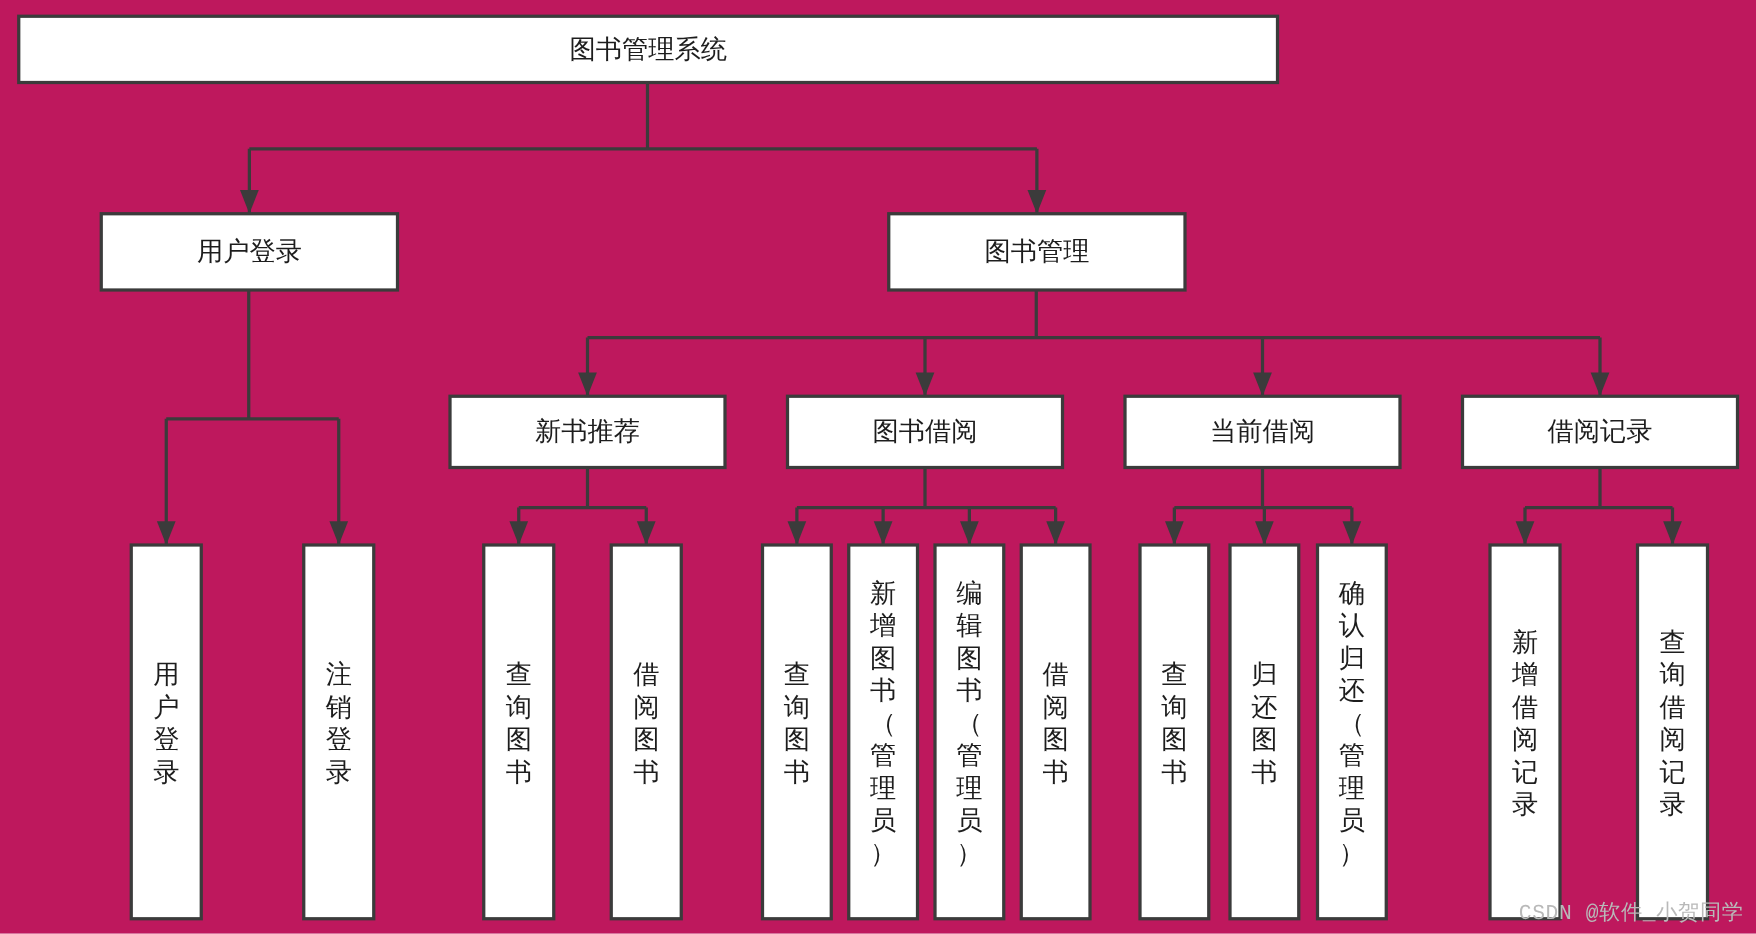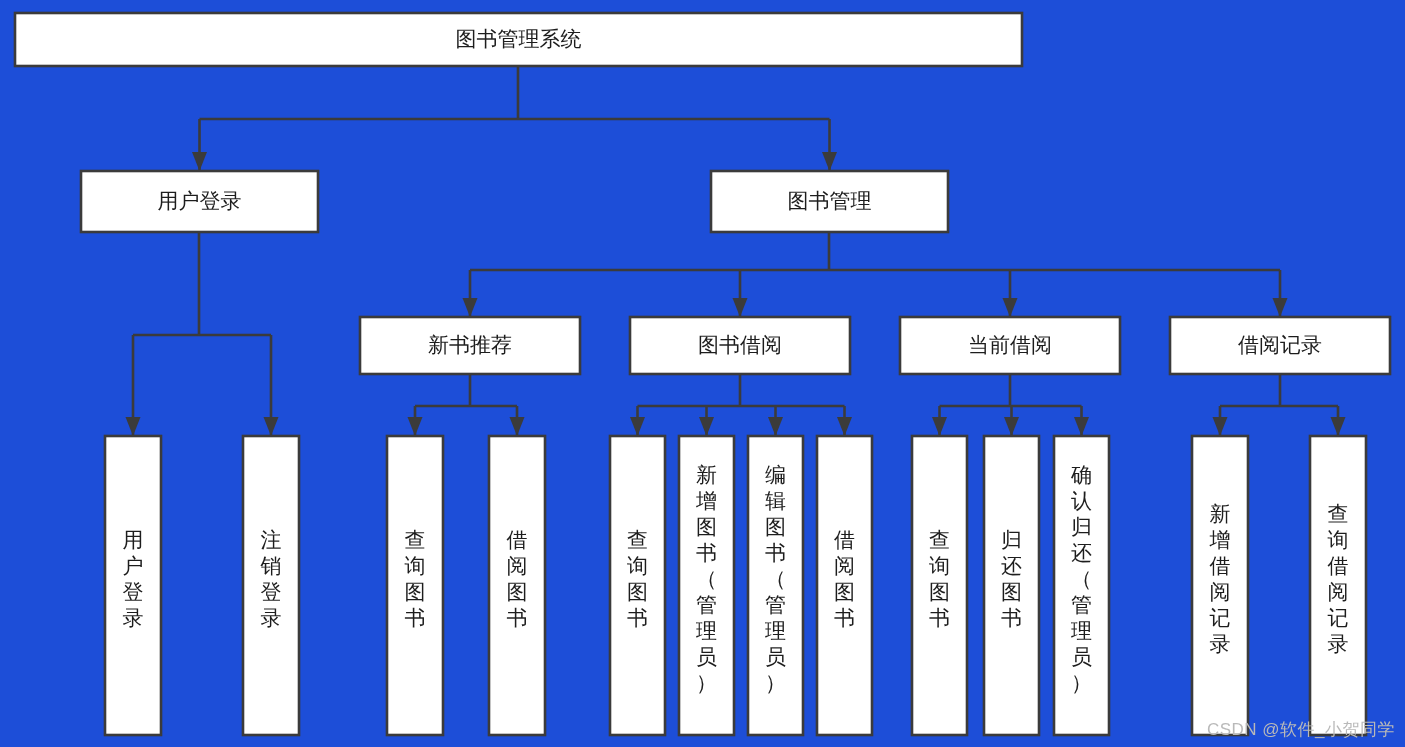--- a/index.html
+++ b/index.html
@@ -8,21 +8,21 @@
     padding: 0;
     background: #ffffff;
   }
   body {
     font-family: "Liberation Sans", "DejaVu Sans", sans-serif;
   }
   #diagram-root {
     position: relative;
     width: 1405px;
     height: 747px;
-    background: #1d4ed8;
+    background: #be185d;
     overflow: hidden;
   }
   svg.diagram-canvas {
     position: absolute;
     left: 0;
     top: 0;
     width: 1405px;
     height: 747px;
     display: block;
   }
@@ -51,21 +51,21 @@
   .node-label-v {
     font-family: "Liberation Sans", "DejaVu Sans", sans-serif;
     font-size: 21px;
     fill: #1d1d1d;
     text-anchor: middle;
   }
   .watermark-text {
     position: absolute;
     right: 10px;
     bottom: 6px;
-    font-family: Liberation Sans, sans-serif;
+    font-family: Liberation Mono, monospace;
     font-size: 17px;
     color: #b9b9b9;
     letter-spacing: 0.5px;
     white-space: nowrap;
     user-select: none;
   }
 </style>
 </head>
 <body>
 

